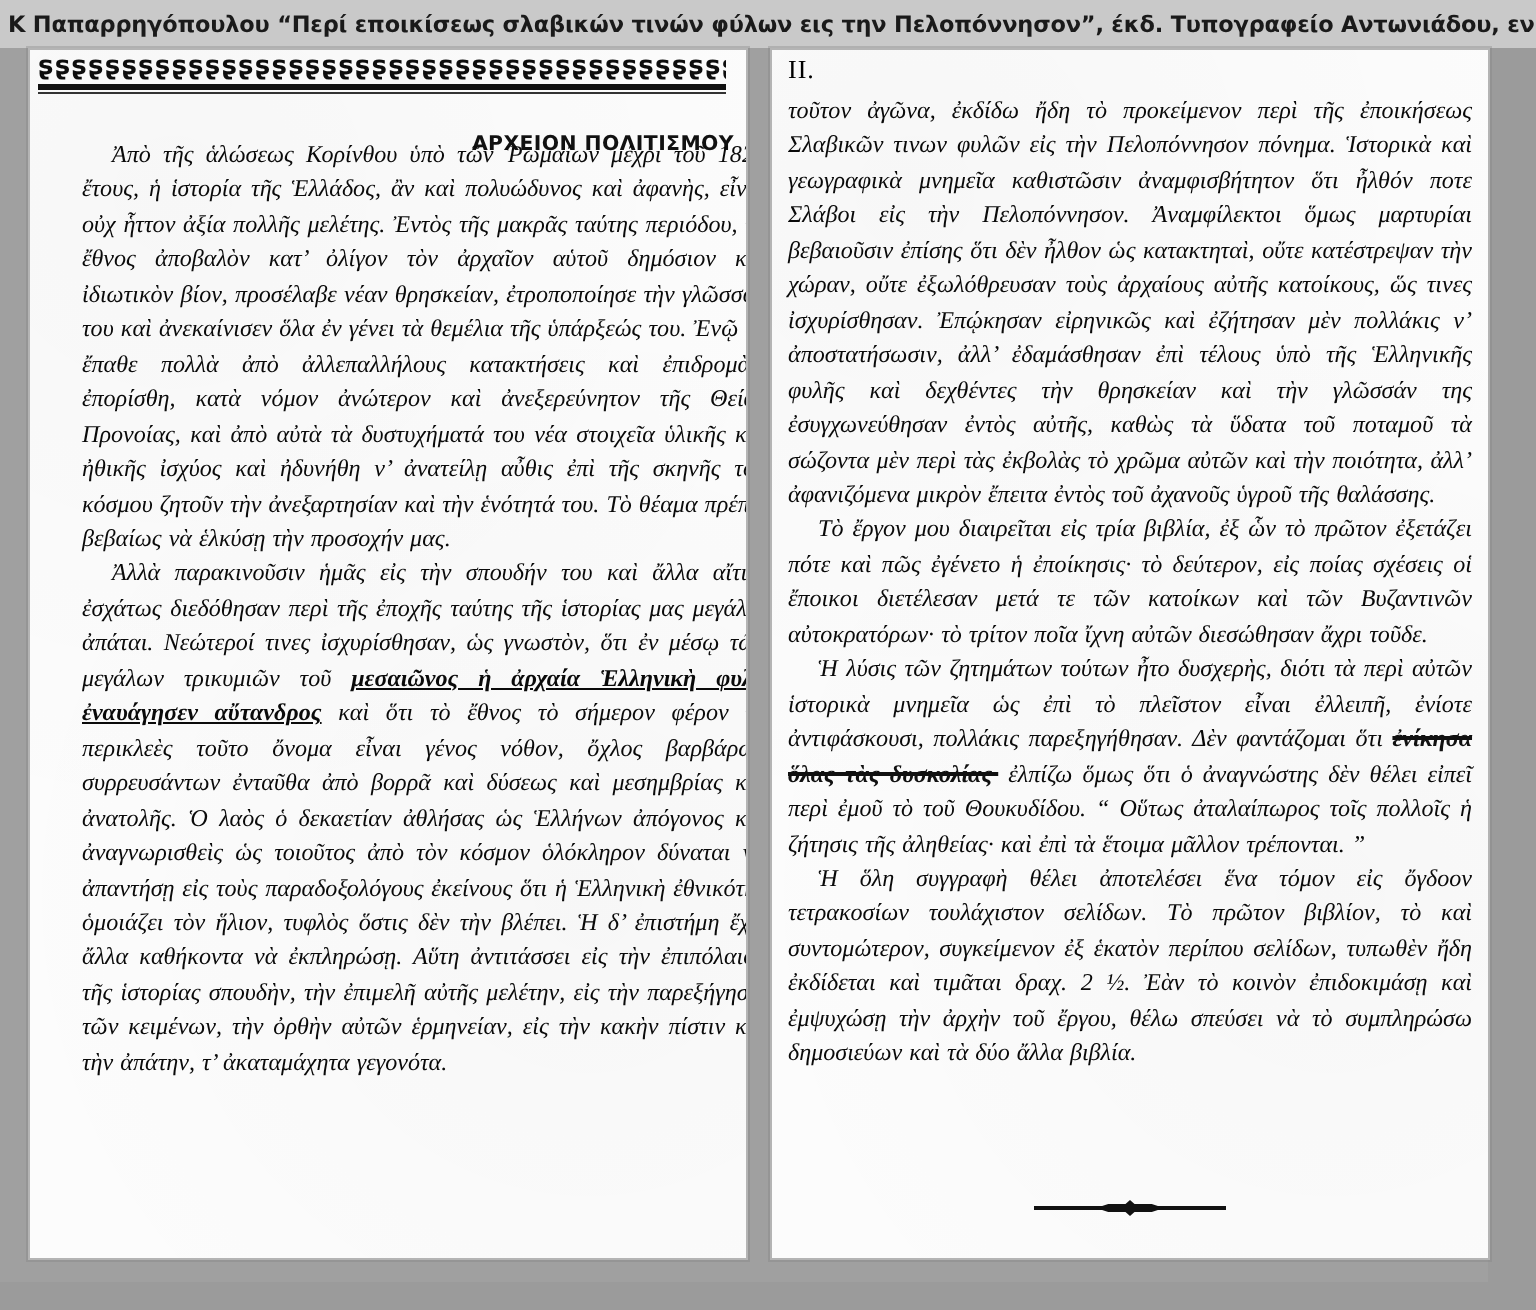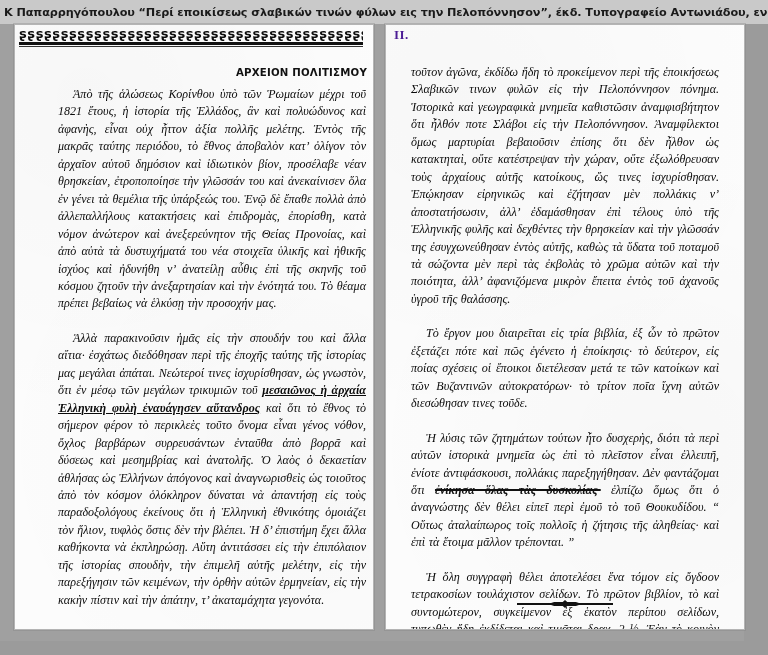--- a/index.html
+++ b/index.html
@@ -69,42 +69,42 @@
     position:absolute;right:6px;top:42px;
     font-family:"DejaVu Sans",sans-serif;
     font-size:10.2px;font-weight:700;color:#111;
     letter-spacing:0.2px;
   }
 
   
   .page-number{
     position:absolute;left:8px;top:2px;
     font-family:"Liberation Serif",serif;
-    font-size:13px;font-weight:700;color:#4c1d95;
+    font-size:13px;font-weight:400;color:#000000;
     letter-spacing:0.5px;
     text-align:right;
   }
 
   
   .body-text{
     position:absolute;
     font-family:"Liberation Serif","DejaVu Serif",serif;
     font-style:italic;
     font-size:12.05px;
     line-height:17.45px;
     color:#0a0a0a;
     text-align:justify;
     text-justify:inter-word;
     word-spacing:0.5px;
     hyphens:none;
   }
   .body-left{left:26px;top:44px;width:342px;}
   .body-right{left:8px;top:22px;width:342px;}
 
-  .body-text p{margin:17px;}
+  .body-text p{margin:0;}
   .body-text p.indent{text-indent:15px;}
 
   .emph-bold-underline{
     font-weight:700;
     text-decoration:underline;
     text-decoration-thickness:1px;
     text-underline-offset:1px;
   }
   .emph-bold{font-weight:400;}
   .struck{
@@ -173,21 +173,21 @@
         </div>
     </div>
 
     <div class="page page-right">
       <div class="paper"></div>
 
       <div class="page-number">II.</div>
 
       <div class="body-text body-right">
           <p>τοῦτον ἀγῶνα, ἐκδίδω ἤδη τὸ προκείμενον περὶ τῆς ἐποικήσεως Σλαβικῶν τινων φυλῶν εἰς τὴν Πελοπόννησον πόνημα. Ἱστορικὰ καὶ γεωγραφικὰ μνημεῖα καθιστῶσιν ἀναμφισβήτητον ὅτι ἦλθόν ποτε Σλάβοι εἰς τὴν Πελοπόννησον. Ἀναμφίλεκτοι ὅμως μαρτυρίαι βεβαιοῦσιν ἐπίσης ὅτι δὲν ἦλθον ὡς κατακτηταὶ, οὔτε κατέστρεψαν τὴν χώραν, οὔτε ἐξωλόθρευσαν τοὺς ἀρχαίους αὐτῆς κατοίκους, ὥς τινες ἰσχυρίσθησαν. Ἐπῴκησαν εἰρηνικῶς καὶ ἐζήτησαν μὲν πολλάκις ν’ ἀποστατήσωσιν, ἀλλ’ ἐδαμάσθησαν ἐπὶ τέλους ὑπὸ τῆς Ἑλληνικῆς φυλῆς καὶ δεχθέντες τὴν θρησκείαν καὶ τὴν γλῶσσάν της ἐσυγχωνεύθησαν ἐντὸς αὐτῆς, καθὼς τὰ ὕδατα τοῦ ποταμοῦ τὰ σώζοντα μὲν περὶ τὰς ἐκβολὰς τὸ χρῶμα αὐτῶν καὶ τὴν ποιότητα, ἀλλ’ ἀφανιζόμενα μικρὸν ἔπειτα ἐντὸς τοῦ ἀχανοῦς ὑγροῦ τῆς θαλάσσης.</p>
-          <p class="indent">Τὸ ἔργον μου διαιρεῖται εἰς τρία βιβλία, ἐξ ὧν τὸ πρῶτον ἐξετάζει πότε καὶ πῶς ἐγένετο ἡ ἐποίκησις· τὸ δεύτερον, εἰς ποίας σχέσεις οἱ ἔποικοι διετέλεσαν μετά τε τῶν κατοίκων καὶ τῶν Βυζαντινῶν αὐτοκρατόρων· τὸ τρίτον ποῖα ἴχνη αὐτῶν διεσώθησαν τινες τοῦδε.</p>
+          <p class="indent">Τὸ ἔργον μου διαιρεῖται εἰς τρία βιβλία, ἐξ ὧν τὸ πρῶτον ἐξετάζει πότε καὶ πῶς ἐγένετο ἡ ἐποίκησις· τὸ δεύτερον, εἰς ποίας σχέσεις οἱ ἔποικοι διετέλεσαν μετά τε τῶν κατοίκων καὶ τῶν Βυζαντινῶν αὐτοκρατόρων· τὸ τρίτον ποῖα ἴχνη αὐτῶν διεσώθησαν ἄχρι τοῦδε.</p>
           <p class="indent">Ἡ λύσις τῶν ζητημάτων τούτων ἦτο δυσχερὴς, διότι τὰ περὶ αὐτῶν ἱστορικὰ μνημεῖα ὡς ἐπὶ τὸ πλεῖστον εἶναι ἐλλειπῆ, ἐνίοτε ἀντιφάσκουσι, πολλάκις παρεξηγήθησαν. <span class="emph-bold">Δὲν φαντάζομαι ὅτι </span><span class="struck">ἐνίκησα ὅλας τὰς δυσκολίας·</span> ἐλπίζω ὅμως ὅτι ὁ ἀναγνώστης δὲν θέλει εἰπεῖ περὶ ἐμοῦ τὸ τοῦ Θουκυδίδου. “ Οὕτως ἀταλαίπωρος τοῖς πολλοῖς ἡ ζήτησις τῆς ἀληθείας· καὶ ἐπὶ τὰ ἕτοιμα μᾶλλον τρέπονται. ”</p>
           <p class="indent">Ἡ ὅλη συγγραφὴ θέλει ἀποτελέσει ἕνα τόμον εἰς ὄγδοον τετρακοσίων τουλάχιστον σελίδων. Τὸ πρῶτον βιβλίον, τὸ καὶ συντομώτερον, συγκείμενον ἐξ ἑκατὸν περίπου σελίδων, τυπωθὲν ἤδη ἐκδίδεται καὶ τιμᾶται δραχ. 2 ½. Ἐὰν τὸ κοινὸν ἐπιδοκιμάσῃ καὶ ἐμψυχώσῃ τὴν ἀρχὴν τοῦ ἔργου, θέλω σπεύσει νὰ τὸ συμπληρώσω δημοσιεύων καὶ τὰ δύο ἄλλα βιβλία.</p>
         </div>
 
       <div class="end-ornament">
         <span class="bar"></span>
       </div>
     </div>
 
   </div>

